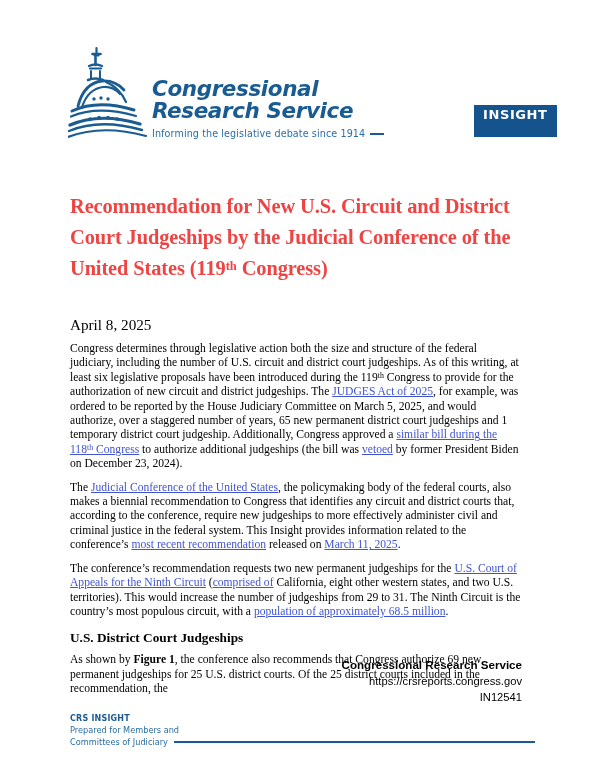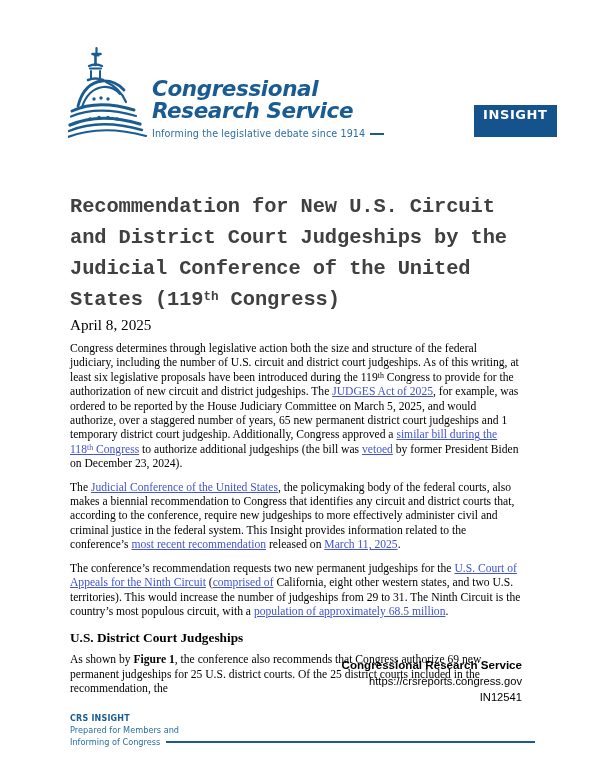--- a/index.html
+++ b/index.html
@@ -91,25 +91,25 @@
     letter-spacing: 0.6px;
     line-height: 13px;
   }
 
   
   .doc-title {
     position: absolute;
     left: 70px;
     top: 177px;
     width: 448px;
-    font-family: Liberation Mono, monospace;
+    font-family: Liberation Serif, serif;
     font-weight: bold;
     font-size: 20.4px;
     line-height: 31px;
-    color: #404040;
+    color: #ef4444;
     letter-spacing: -0.1px;
   }
   .doc-title sup {
     font-size: 0.62em;
     vertical-align: 0.42em;
     line-height: 0;
   }
 
   
   .doc-date {
@@ -301,18 +301,18 @@
   <div class="foot-right">
     <div class="crs-name">Congressional Research Service</div>
     <div class="crs-url">https://crsreports.congress.gov</div>
     <div class="crs-id">IN12541</div>
   </div>
 
   <div class="foot-left">
     <div class="fl-title">CRS INSIGHT</div>
     <div class="fl-sub1">Prepared for Members and</div>
     <div class="fl-row">
-      <span class="fl-sub2">Informing of Congress</span>
+      <span class="fl-sub2">Committees of Judiciary</span>
       <span class="fl-rule"></span>
     </div>
   </div>
 
 </div>
 
 </body></html>

